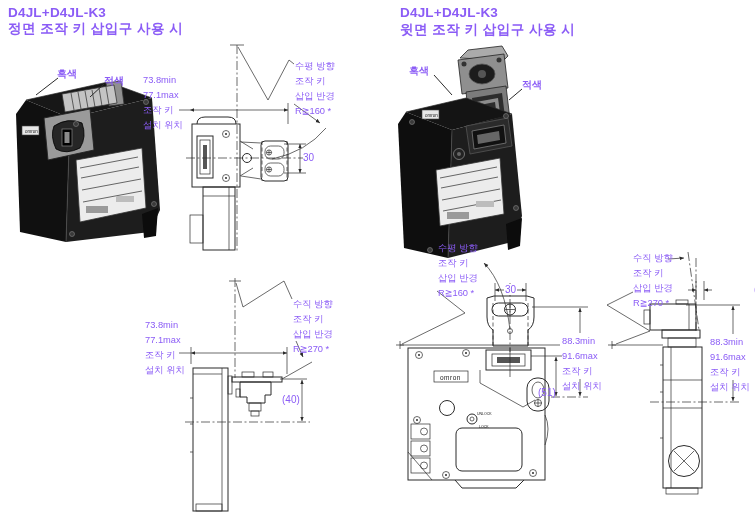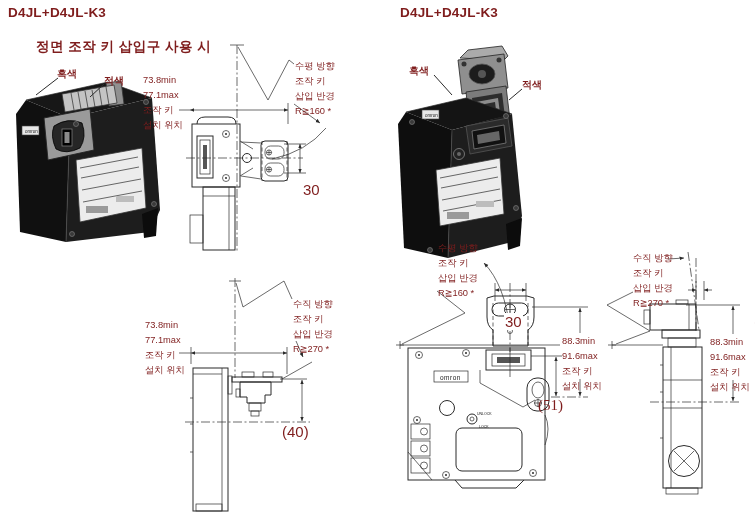--- a/index.html
+++ b/index.html
@@ -1,24 +1,24 @@
 <!DOCTYPE html>
 <html><head>
 <meta charset="utf-8">
 <style>
   html,body{margin:0;padding:0;background:#fff;}
   .stage{position:relative;width:755px;height:526px;background:#ffffff;
          font-family:"Liberation Sans","DejaVu Sans",sans-serif;overflow:hidden;}
   .stage svg{position:absolute;left:0;top:0;}
-  .txt{position:absolute;color:#7f1d1d;}
+  .txt{position:absolute;color:#8b5cf6;}
   .title1{font-size:13.5px;font-weight:700;letter-spacing:.2px;white-space:nowrap;}
   .title2{font-size:13.5px;font-weight:700;letter-spacing:.5px;white-space:nowrap;}
   .callout{font-size:10px;font-weight:700;white-space:nowrap;}
   .note{font-size:9.3px;line-height:15px;white-space:pre-line;}
-  .dim{font-size:15px;white-space:nowrap;margin-top:29px;}
+  .dim{font-size:10px;white-space:nowrap;}
   .dim.bg{background:#fff;padding:0 1px;}
   .ln{stroke:#2b2b2b;stroke-width:1;fill:none;}
   .thin{stroke:#2b2b2b;stroke-width:.7;fill:none;}
   .cl{stroke:#2b2b2b;stroke-width:.7;fill:none;stroke-dasharray:9 2.5 2 2.5;}
   .hid{stroke:#2b2b2b;stroke-width:.7;fill:none;stroke-dasharray:4 2.5;}
 </style>
 </head>
 <body>
 
 <div class="stage">
@@ -313,22 +313,23 @@
     <line x1="733" y1="306" x2="733" y2="334" class="thin" marker-start="url(#mA)"></line>
     <line x1="733" y1="380" x2="733" y2="401" class="thin" marker-end="url(#mA)"></line>
   </g>
 
   <text x="440" y="380" font-size="6.5" letter-spacing=".5" fill="#222">omron</text>
   <text x="477" y="415" font-size="3.5" fill="#111">UNLOCK</text>
   <text x="479" y="428" font-size="3.5" fill="#111">LOCK</text>
 </svg>
 
 <div class="txt title1" style="left:8px;top:5px;">D4JL+D4JL-K3</div>
-<div class="txt title2" style="left:8px;top:38px;margin-left:28px;">정면 조작 키 삽입구 사용 시</div>
+<div class="txt title2" style="left:8px;top:20px;">정면 조작 키 삽입구 사용 시</div>
 <div class="txt title1" style="left:400px;top:5px;">D4JL+D4JL-K3</div>
+<div class="txt title2" style="left:400px;top:21px;">윗면 조작 키 삽입구 사용 시</div>
 
 <div class="txt callout" style="left:57px;top:67px;">흑색</div>
 <div class="txt callout" style="left:104px;top:74px;">적색</div>
 <div class="txt callout" style="left:409px;top:64px;">흑색</div>
 <div class="txt callout" style="left:522px;top:78px;">적색</div>
 
 <div class="txt note" style="left:143px;top:73px;">73.8min
 77.1max
 조작 키
 설치 위치</div>
@@ -346,21 +347,21 @@
 조작 키
 삽입 반경
 R≧270 *</div>
 <div class="txt dim" style="left:282px;top:394px;">(40)</div>
 
 <div class="txt note" style="left:438px;top:241px;">수평 방향
 조작 키
 삽입 반경
 R≧160 *</div>
 <div class="txt dim bg" style="left:504px;top:284px;">30</div>
-<div class="txt dim" style="left:538px;top:368px;font-family:Liberation Serif, serif;">(51)</div>
+<div class="txt dim" style="left:538px;top:387px;">(51)</div>
 <div class="txt note" style="left:562px;top:334px;">88.3min
 91.6max
 조작 키
 설치 위치</div>
 
 <div class="txt note" style="left:633px;top:251px;">수직 방향
 조작 키
 삽입 반경
 R≧270 *</div>
 <div class="txt dim" style="left:754px;top:284px;">(7.5)</div>

